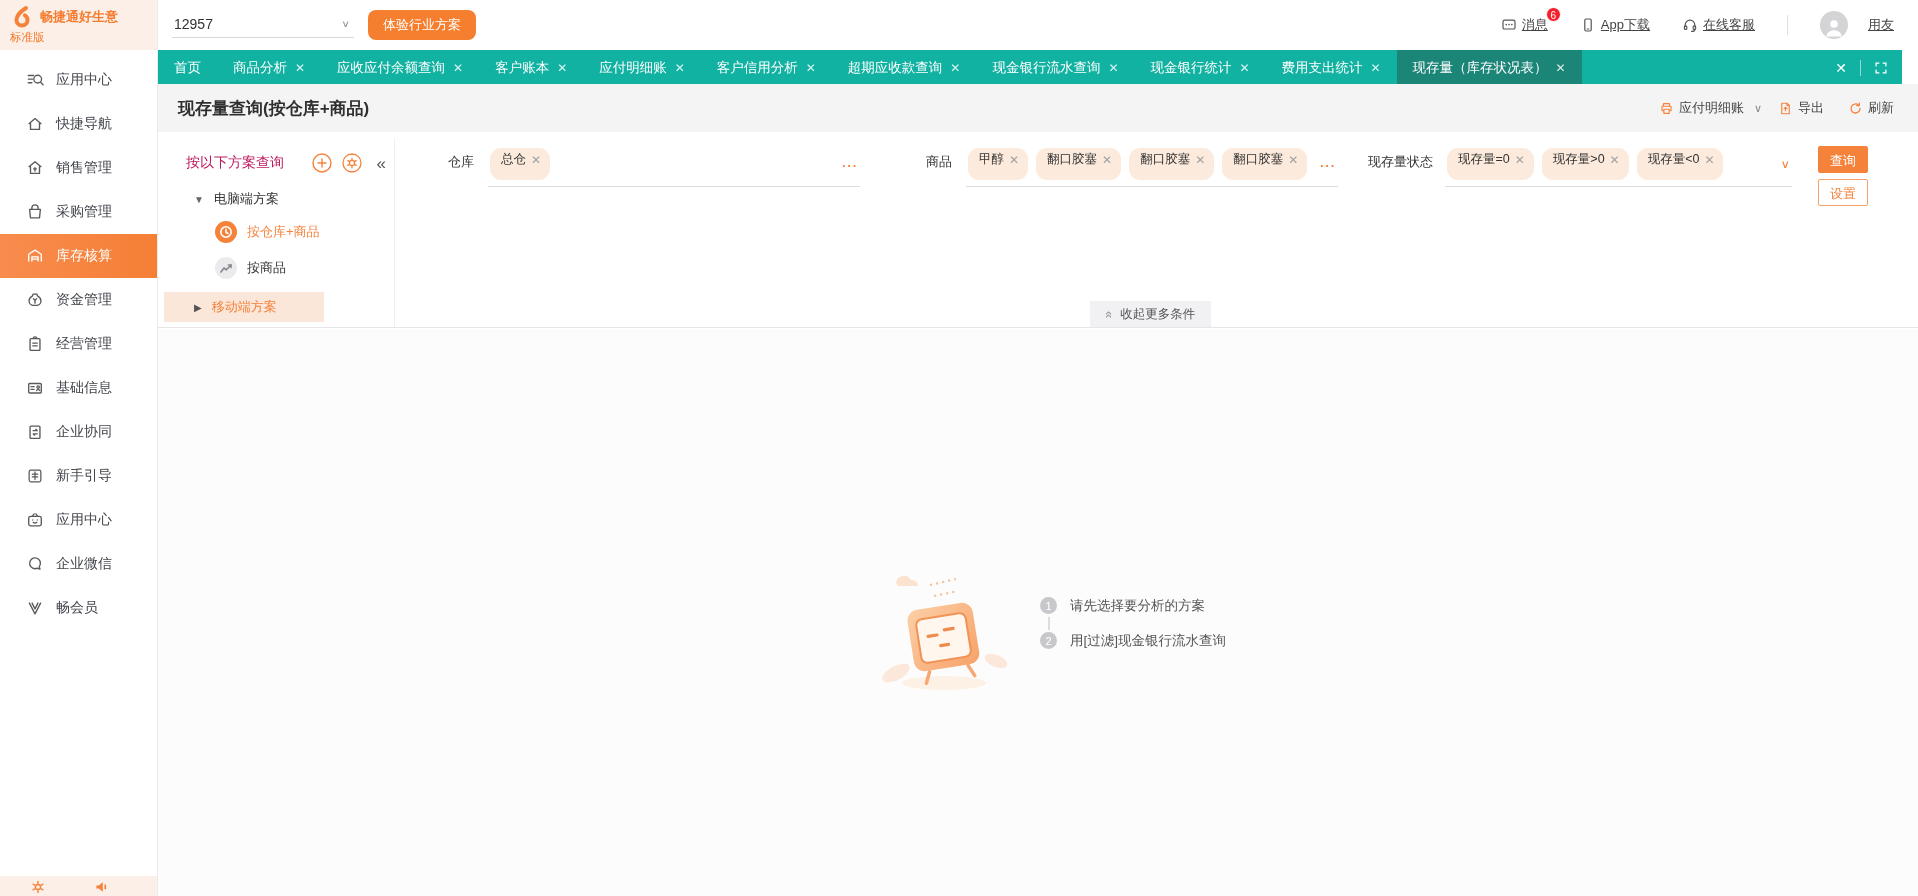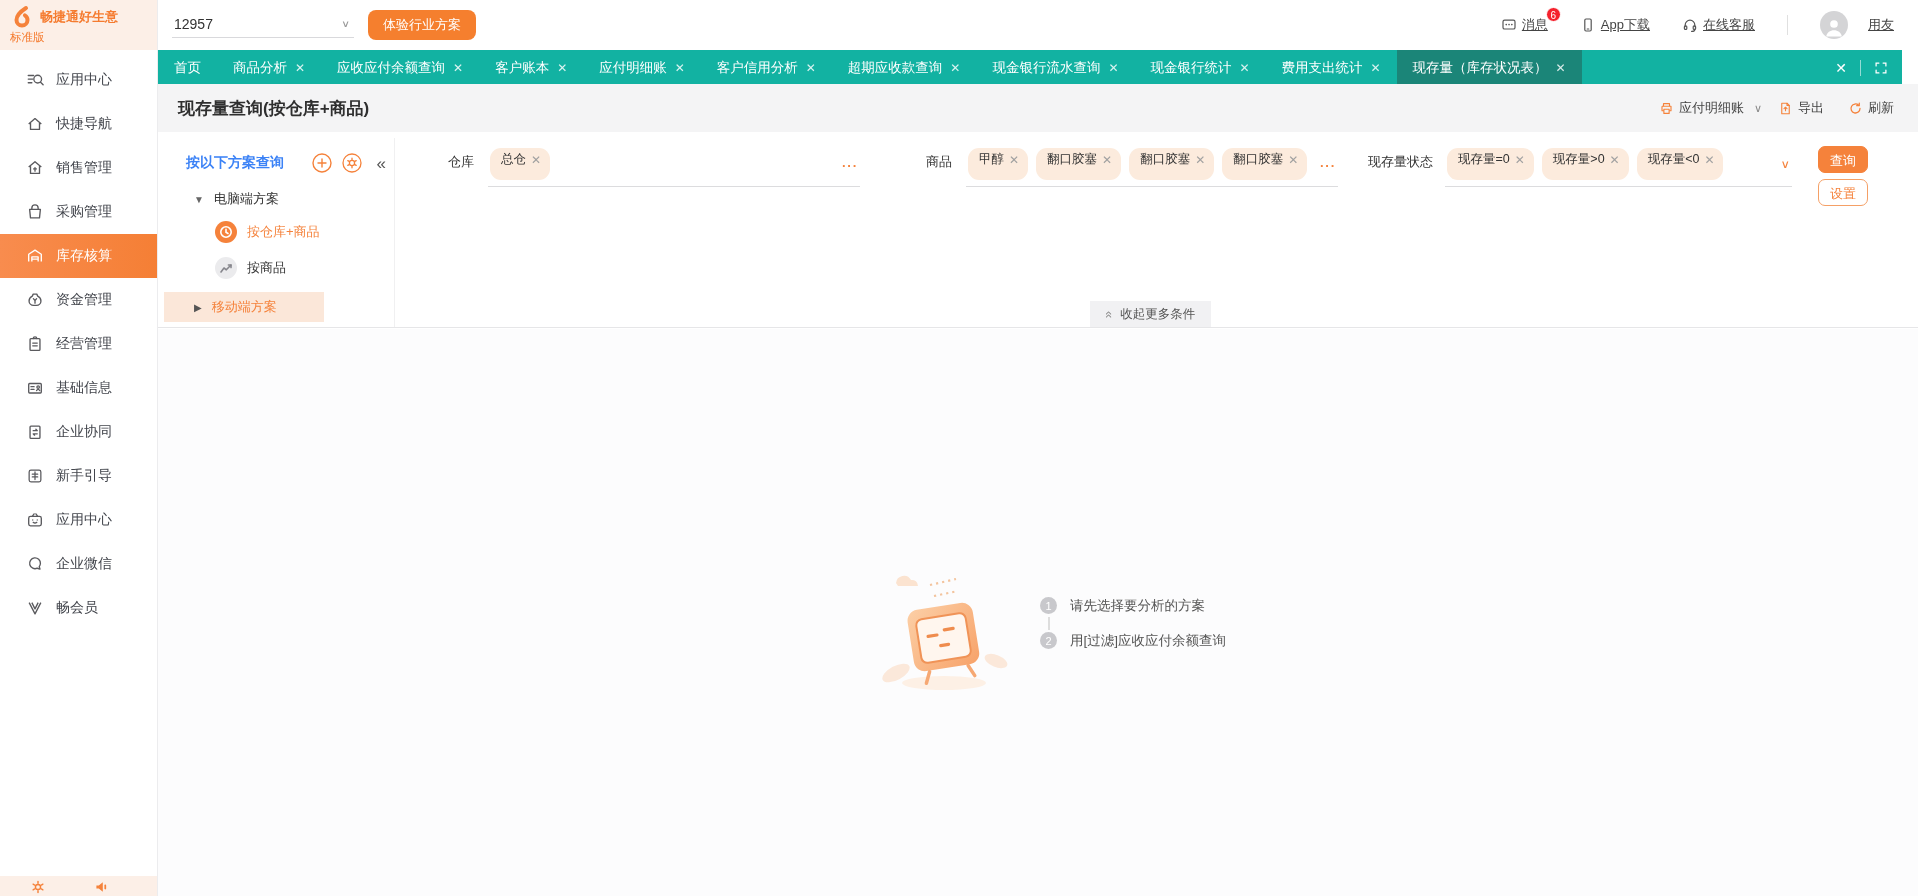--- a/index.html
+++ b/index.html
@@ -64,21 +64,21 @@
   .act{display:flex;align-items:center;gap:5px;cursor:pointer;}
   .act .ic{width:15px;height:15px;color:#f5823b;}
   .act-chev{color:#888;font-size:11px;margin:0 16px 0 10px;cursor:pointer;}
   .act + .act{margin-left:24px;}
 
   
   .querypanel{position:absolute;left:158px;top:138px;right:0;height:190px;background:#fff;
               border-bottom:1px solid #e6e6e8;}
   .scheme{position:absolute;left:0;top:0;bottom:0;width:237px;border-right:1px solid #f0f0f1;padding-top:12px;}
   .scheme-head{display:flex;align-items:center;padding:2px 8px 10px 28px;}
-  .scheme-title{font-size:14px;font-weight:700;color:#3b82f6;}
+  .scheme-title{font-size:14px;font-weight:400;color:#be185d;}
   .scheme-icons{margin-left:auto;display:flex;align-items:center;gap:8px;}
   .circ-ic{width:22px;height:22px;color:#f5823b;cursor:pointer;}
   .collapse-left{font-size:17px;color:#555;margin-left:6px;cursor:pointer;line-height:1;}
   .tree-group{display:flex;align-items:center;gap:10px;padding-left:36px;height:30px;
               font-size:13px;color:#333;cursor:pointer;}
   .caret{color:#666;font-size:10px;}
   .tree-item{display:flex;align-items:center;gap:9px;padding-left:56px;height:36px;
              font-size:13px;color:#333;cursor:pointer;}
   .tree-item .sch-ic{width:24px;height:24px;flex:none;}
   .tree-item.selected .tlabel{color:#f5823b;}
@@ -97,21 +97,21 @@
   .fg-warehouse{left:290px;top:10px;width:412px;}
   .fg-product{left:768px;top:10px;width:412px;}
   .fg-status{left:1210px;top:10px;width:424px;}
   .fg-range{left:241px;top:64px;}
   .fg-warehouse .fg-label,.fg-product .fg-label{margin-right:14px;}
   .fg-status .fg-label{margin-right:12px;}
   .fg-range .fg-label{margin-right:12px;}
   .uline{width:172px;border:none;border-bottom:1px solid #dcdcde;background:transparent;height:26px;
          font-size:13px;font-family:inherit;outline:none;padding:0 4px;}
   .dash{color:#666;margin:0 14px;padding-top:4px;}
-  .btn{position:absolute;width:50px;height:27px;border-radius:7px;font-size:13px;cursor:pointer;
+  .btn{position:absolute;width:50px;height:27px;border-radius:2px;font-size:13px;cursor:pointer;
        font-family:inherit;line-height:25px;text-align:center;}
   .btn-query{left:1660px;top:8px;background:#f5823b;border:1px solid #f5823b;color:#fff;}
   .btn-settings{left:1660px;top:41px;background:#fff;border:1px solid #f5a066;color:#f5823b;}
   .collapse-tab{position:absolute;bottom:0;left:932px;height:26px;padding:0 16px;background:#f1f1f3;
                 display:flex;align-items:center;gap:7px;font-size:12.5px;color:#555;cursor:pointer;}
   .chev-up2{display:inline-block;transform:rotate(90deg);color:#888;font-size:13px;}
 
   
   .main-empty{position:absolute;left:158px;top:329px;right:0;bottom:0;background:#fcfcfd;}
   .empty-inner{position:absolute;left:722px;top:230px;display:flex;align-items:center;gap:28px;}
@@ -557,19 +557,19 @@
         </g>
       </svg>
       <div class="steps">
         <div class="step">
           <span class="stepnum">1</span>
           <span>请先选择要分析的方案</span>
         </div>
         <div class="stepline"></div>
         <div class="step">
           <span class="stepnum">2</span>
-          <span>用[过滤]应收应付余额查询</span>
+          <span>用[过滤]现金银行流水查询</span>
         </div>
       </div>
     </div>
   </main>
 
 </div>
 
 </body></html>

